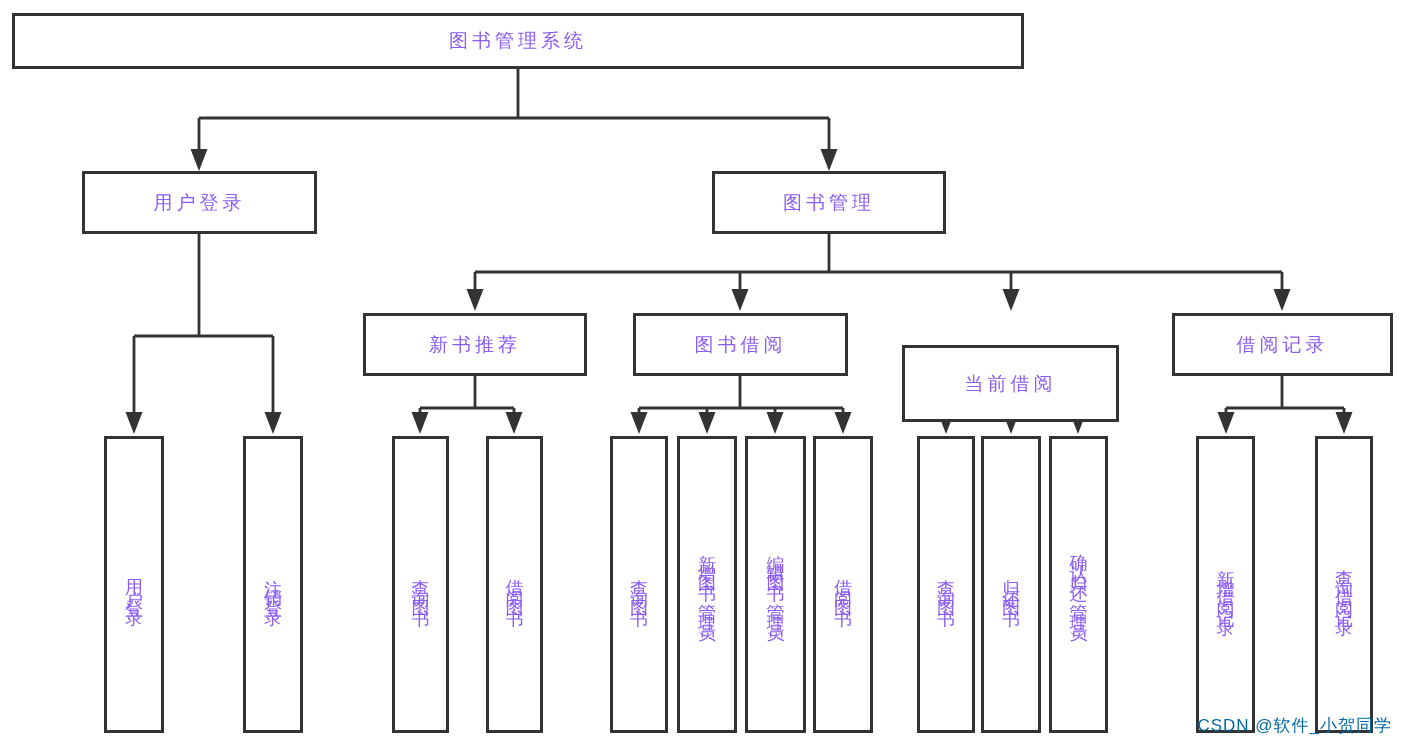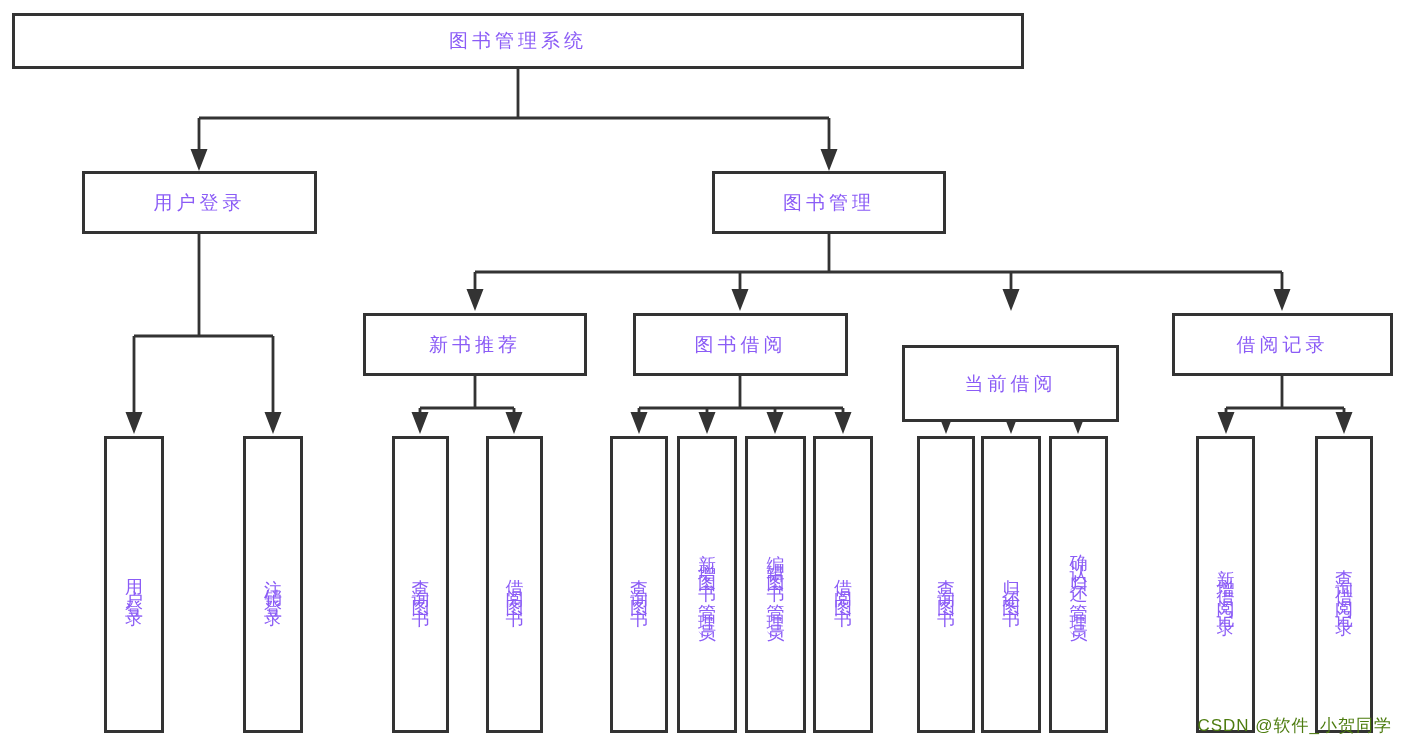--- a/index.html
+++ b/index.html
@@ -14,21 +14,21 @@
     position:absolute;box-sizing:border-box;border:3px solid #333333;background:#ffffff;
     display:flex;align-items:center;justify-content:center;color:#8b5cf6;
   }
   .hnode span{font-size:19px;letter-spacing:4px;white-space:nowrap;}
   .leaf span{
     writing-mode:vertical-rl;text-orientation:mixed;
     font-size:18px;letter-spacing:10px;line-height:1;white-space:nowrap;
   }
   .watermark{
     position:absolute;right:13px;top:714px;height:22px;
-    font-size:17px;color:#4d7c0f;letter-spacing:1px;white-space:nowrap;z-index:5;text-align:center;
+    font-size:17px;color:#0369a1;letter-spacing:1px;white-space:nowrap;z-index:5;text-align:center;
   }
 </style>
 </head>
 <body>
 
 <div class="canvas">
 
   <svg class="wires" viewBox="0 0 1405 747">
     <path class="wire-line" d="
       M518 69 V118  M199 118 H829  M199 118 V150  M829 118 V150

